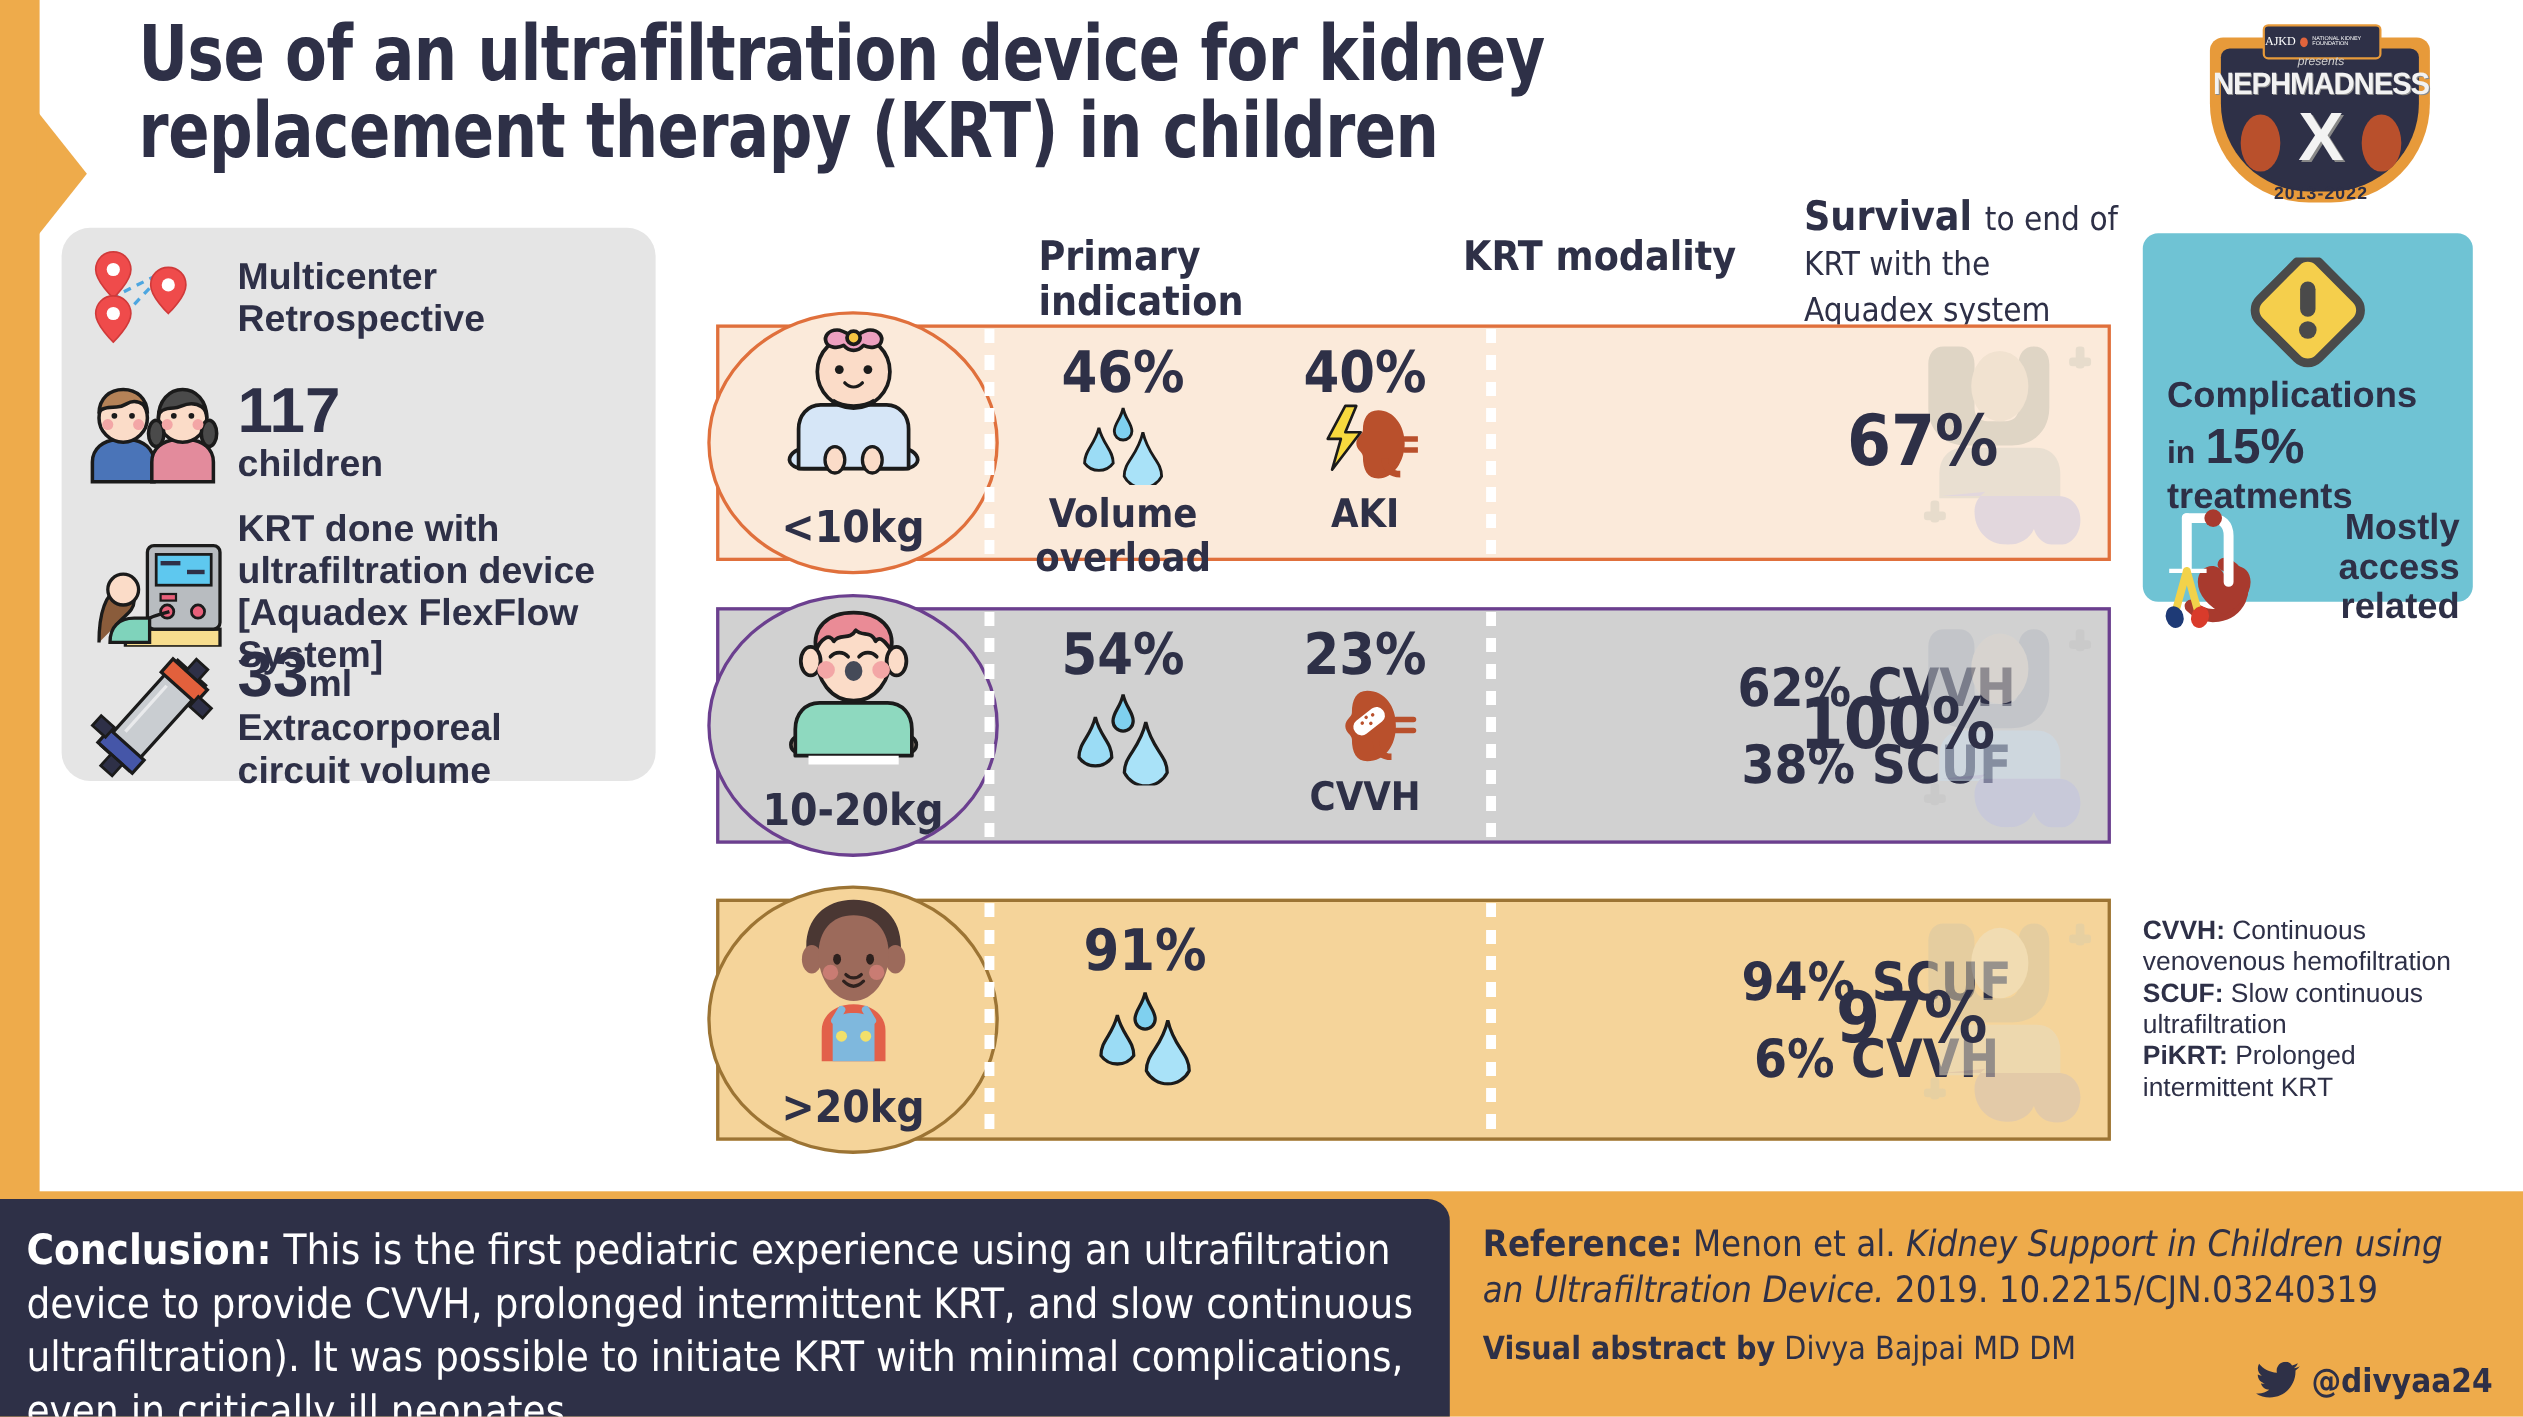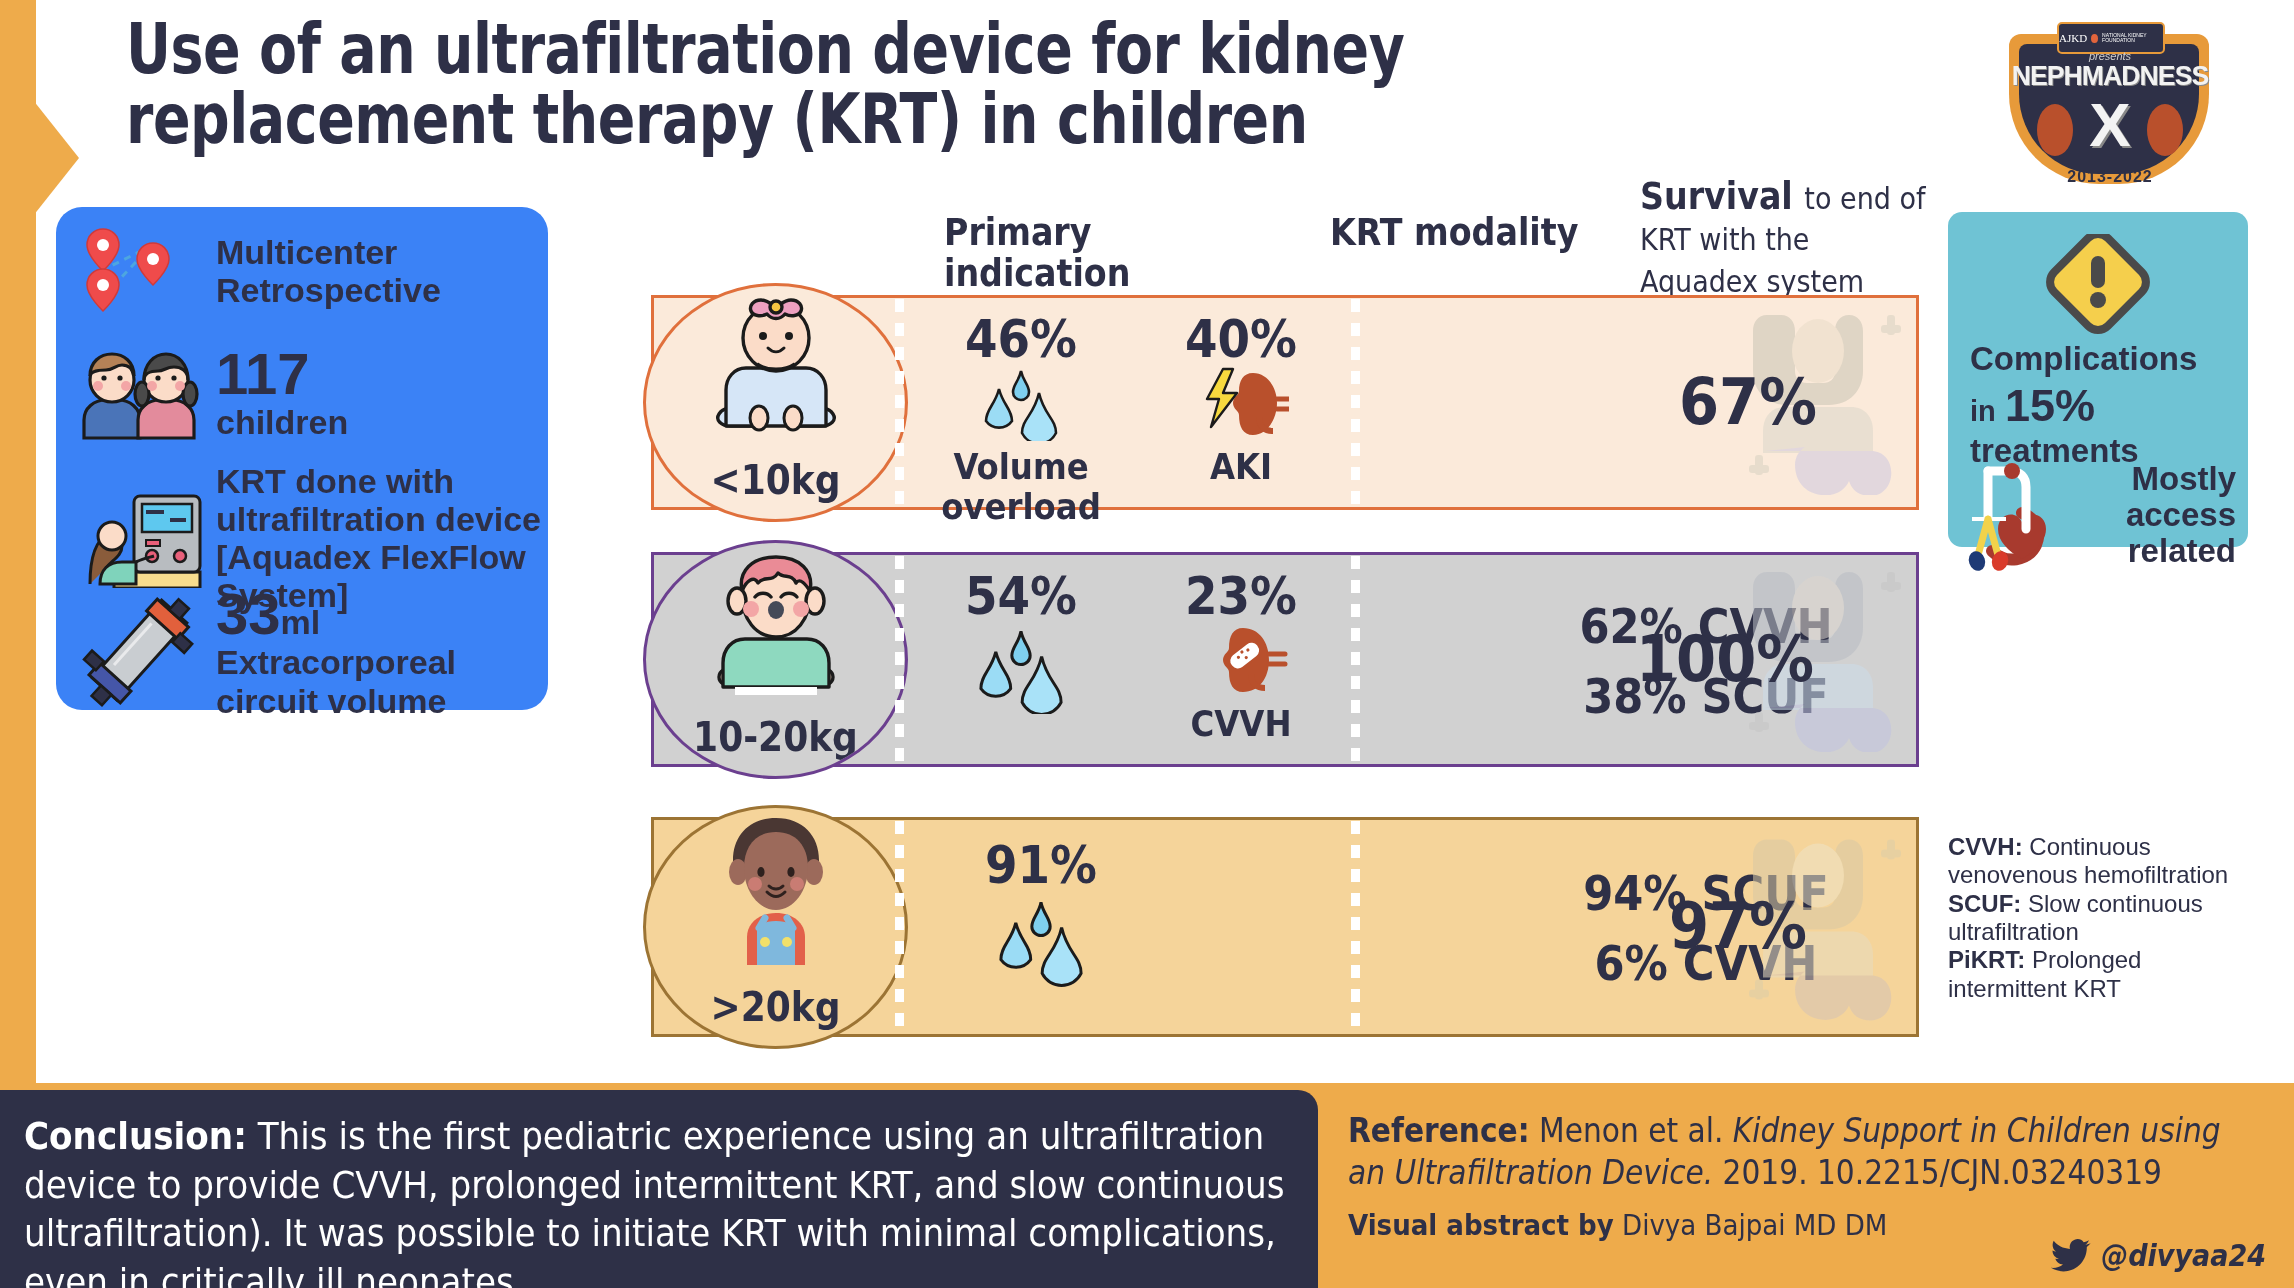--- a/index.html
+++ b/index.html
@@ -68,22 +68,22 @@
     color:#f3f3f3;font-weight:bold;font-size:62px;line-height:1;
     text-shadow:2px 2px 0 #888;
   }
   .logo-years{
     position:absolute;left:0;right:0;top:160px;text-align:center;
     color:#2e3047;font-weight:bold;font-size:16px;letter-spacing:1px;
   }
 
   
   .leftpanel{
-    position:absolute;left:56px;top:207px;width:492px;height:503px;
-    background:#3b82f6;border-radius:26px;
+    position:absolute;left:56px;top:207px;width:540px;height:503px;
+    background:#e5e5e5;border-radius:26px;
   }
   .lp-row{position:absolute;display:flex;align-items:center;}
   .lp-icon{width:150px;flex:0 0 150px;display:flex;align-items:center;justify-content:center;}
   .lp-text{font-weight:bold;font-size:34px;line-height:1.12;color:#2e3047;}
   .lp-big{font-weight:bold;font-size:58px;line-height:1.0;}
   .lp-sm{font-weight:bold;font-size:34px;}
 
   
   .col-head{
     position:absolute;
@@ -172,23 +172,23 @@
   }
   .ref b{font-weight:bold;}
   .ref i{font-style:italic;}
   .va{
     position:absolute;left:1348px;top:1208px;
     font-family:"Liberation Sans Narrow","DejaVu Sans Condensed","Liberation Sans",sans-serif;
     font-size:29px;color:#2e3047;
   }
   .va b{font-weight:bold;}
   .handle{
-    position:absolute;right:28px;top:1238px;display:flex;align-items:flex-end;gap:10px;
-    font-family:"Liberation Sans Narrow","DejaVu Sans Condensed","Liberation Sans",sans-serif;
-    font-weight:bold;font-size:30px;color:#2e3047;font-style:italic;
+    position:absolute;right:28px;top:1238px;display:flex;align-items:flex-start;gap:10px;
+    font-family:"Liberation Sans Narrow","DejaVu Sans Condensed","Liberation Sans",sans-serif;
+    font-weight:bold;font-size:30px;color:#2e3047;
   }
 </style>
 </head>
 <body>
 
 <div class="root">
 
   <div class="ribbon"></div>
   <div class="ribbon-tab"></div>
 

